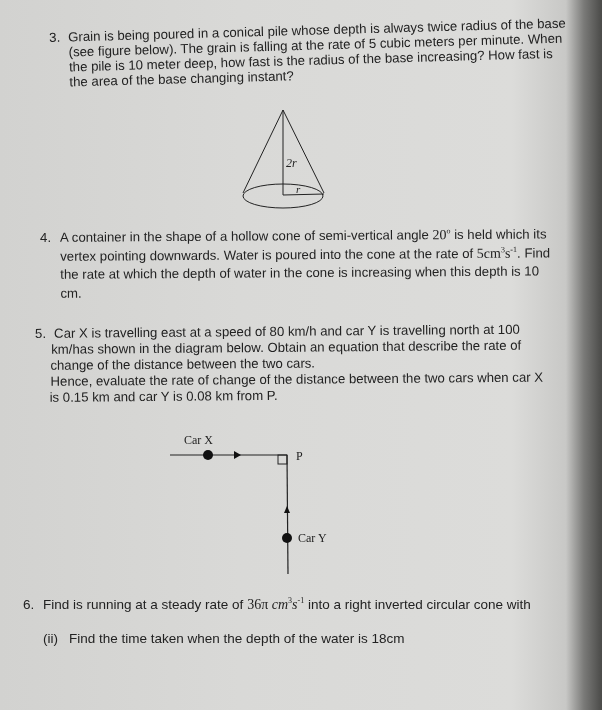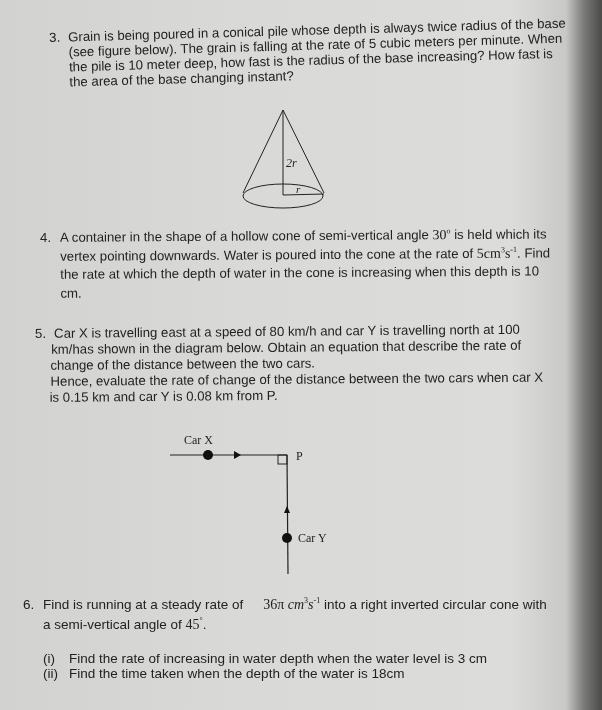--- a/index.html
+++ b/index.html
@@ -37,21 +37,21 @@
   <ellipse cx="43" cy="91" rx="40" ry="12" fill="none" stroke="#222" stroke-width="1"></ellipse>
   <text x="46" y="62" font-size="12" font-style="italic" fill="#222">2r</text>
   <text x="56" y="88" font-size="11" font-style="italic" fill="#222">r</text>
 </svg>
 
 <div class="q" style="left:40px; top:229px; line-height:18.5px; transform:rotate(-0.4deg); transform-origin:left top;">
   <span class="num">4.</span>
   <div style="margin-left:20px;">
     <div class="line">
       <span>A container in the shape of a hollow cone of semi-vertical angle</span>
-      <span class="serif" style="font-size:14px;"><span>30</span><sup>o</sup></span>
+      <span class="serif" style="font-size:14px;"><span>20</span><sup>o</sup></span>
       <span>is held which its</span>
     </div>
     <div class="line">
       <span>vertex pointing downwards. Water is poured into the cone at the rate of</span>
       <span class="serif" style="font-size:14px;text-align:center;"><span>5cm</span><sup>3</sup><span>s</span><sup>-1</sup></span><span>. Find</span>
     </div>
     <div class="line">the rate at which the depth of water in the cone is increasing when this depth is 10</div>
     <div class="line">cm.</div>
   </div>
 </div>
@@ -78,28 +78,21 @@
   <polygon points="134,93 137,86 140,93" fill="#111"></polygon>
   <circle cx="137" cy="118" r="5" fill="#111"></circle>
   <text x="148" y="122" font-size="12" fill="#222">Car Y</text>
 </svg>
 
 <div class="q" style="left:23px; top:595px; line-height:20px; font-size:13.5px;">
   <span class="num">6.</span>
   <div style="margin-left:20px;">
     <div class="line">
       <span>Find is running at a steady rate of</span>
-      <span class="serif" style="font-size:14px;margin-left:16px;"><span>36π</span>&nbsp;<i>cm</i><sup>3</sup><i>s</i><sup>-1</sup></span>
+      <span class="serif" style="font-size:14px;"><span>36π</span>&nbsp;<i>cm</i><sup>3</sup><i>s</i><sup>-1</sup></span>
       <span>into a right inverted circular cone with</span>
     </div>
-    <div class="line">
-      <span>a semi-vertical angle of</span>
-      <span class="serif" style="font-size:14px;"><span>45</span><sup>°</sup></span><span>.</span>
-    </div>
     <div style="height:16px;"></div>
-    <div class="line" style="line-height:15px;">
-      <span style="display:inline-block; width:26px;">(i)</span><span>Find the rate of increasing in water depth when the water level is 3 cm</span>
-    </div>
     <div class="line" style="line-height:15px;">
       <span style="display:inline-block; width:26px;">(ii)</span><span>Find the time taken when the depth of the water is 18cm</span>
     </div>
   </div>
 </div>
 
 </body></html>

